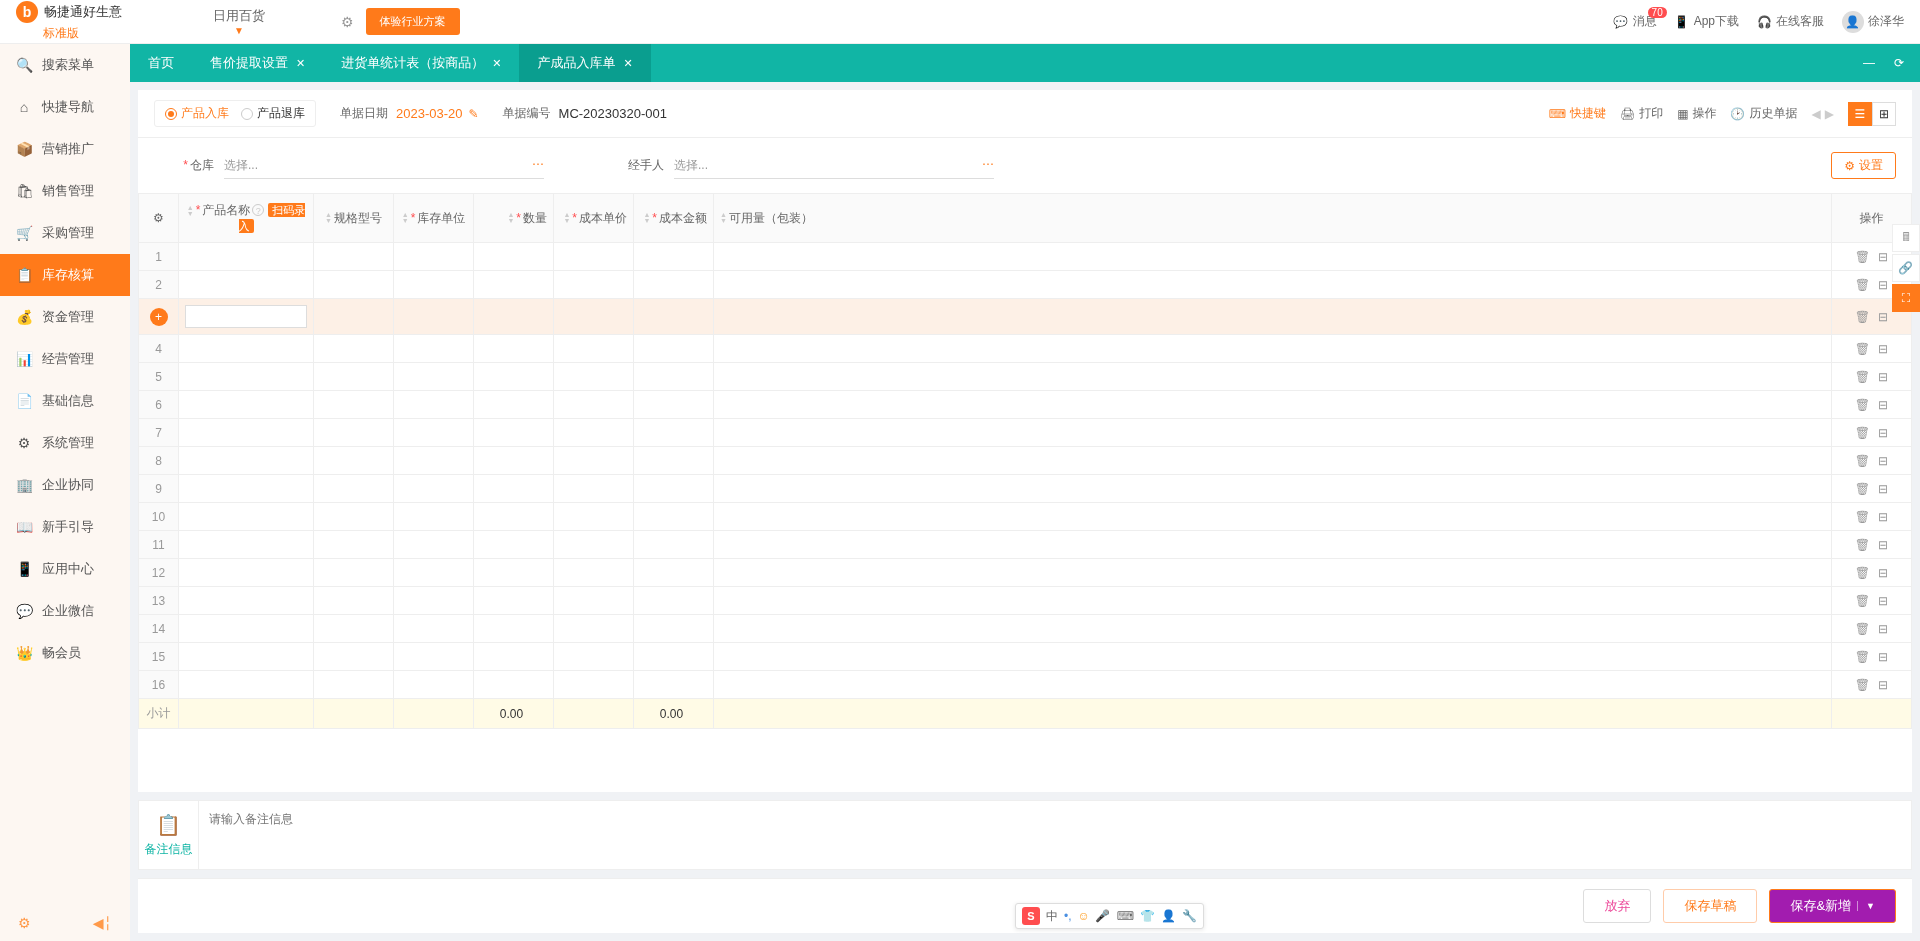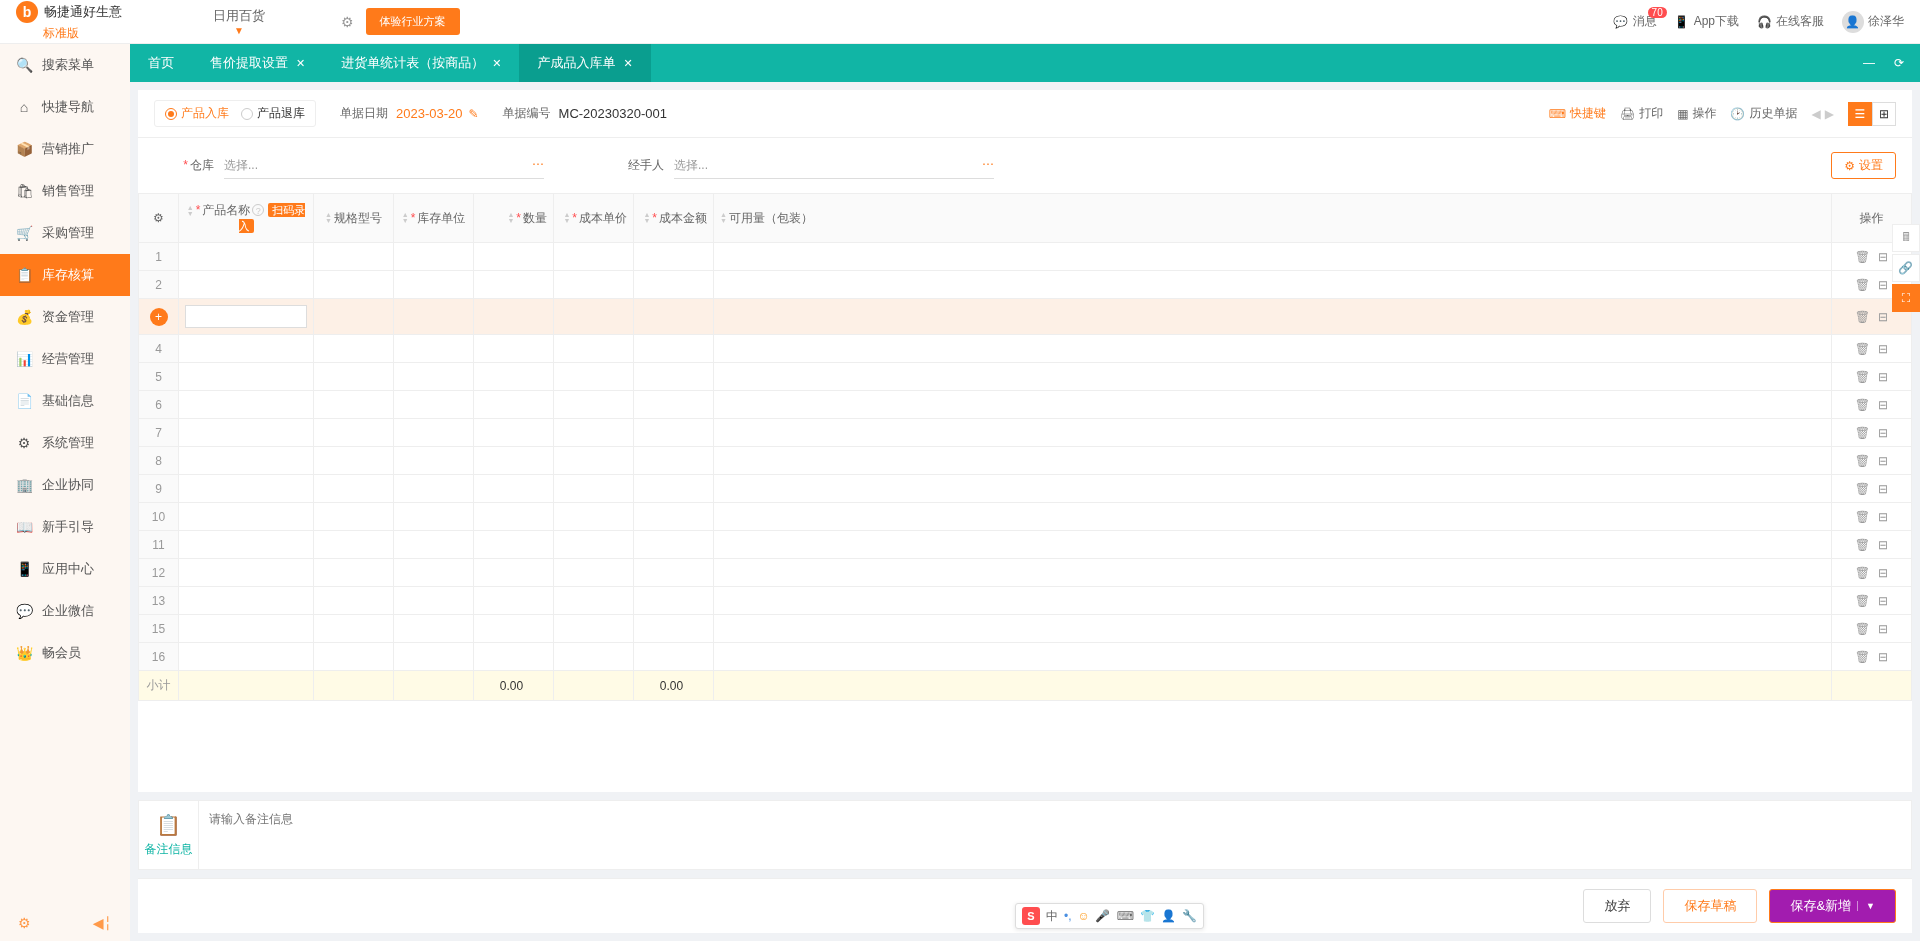--- a/index.html
+++ b/index.html
@@ -88,21 +88,21 @@
 .td-right { text-align: right; padding-right: 10px !important; }
 
 
 .remarks { background: #fff; margin: 8px; display: flex; min-height: 70px; border: 1px solid #eee; }
 .remarks-label { width: 60px; display: flex; flex-direction: column; align-items: center; justify-content: center; border-right: 1px solid #eee; color: #11b5a5; gap: 4px; }
 .remarks-input { flex: 1; padding: 10px; color: #0f172a; font-size: 12px; border: none; resize: none; }
 
 
 .footer { background: #fff; padding: 10px 16px; display: flex; justify-content: flex-end; gap: 12px; border-top: 1px solid #eee; margin: 0 8px 8px 8px; position: relative; }
 .btn { padding: 7px 20px; border-radius: 3px; font-size: 13px; cursor: pointer; border: 1px solid #ddd; background: #fff; }
-.btn-discard { color: #404040; }
+.btn-discard { color: #ec4899; }
 .btn-draft { color: #ff7a1a; border-color: #ffccaa; }
 .btn-primary { background: #a21caf; color: #fff; border-color: #ff7a1a; display: flex; align-items: center; gap: 6px; }
 .btn-primary .chev { border-left: 1px solid rgba(255,255,255,0.5); padding-left: 8px; font-size: 9px; }
 
 
 .right-dock { position: absolute; right: 0; top: 180px; display: flex; flex-direction: column; }
 .dock-btn { width: 28px; height: 28px; background: #fff; border: 1px solid #eee; display: flex; align-items: center; justify-content: center; color: #999; cursor: pointer; margin-bottom: 2px; }
 .dock-btn.active { background: #ff7a1a; color: #fff; border-color: #ff7a1a; }
 
 
@@ -553,20 +553,36 @@
               <td></td>
               <td></td>
               <td>
                 <div class="action-icons">
                   <span>🗑</span>
                   <span>⊟</span>
                 </div>
               </td>
             </tr>
             <tr>
+              <td class="row-num">14</td>
+              <td></td>
+              <td></td>
+              <td></td>
+              <td></td>
+              <td></td>
+              <td></td>
+              <td></td>
+              <td>
+                <div class="action-icons">
+                  <span>🗑</span>
+                  <span>⊟</span>
+                </div>
+              </td>
+            </tr>
+            <tr>
               <td class="row-num">15</td>
               <td></td>
               <td></td>
               <td></td>
               <td></td>
               <td></td>
               <td></td>
               <td></td>
               <td>
                 <div class="action-icons">

